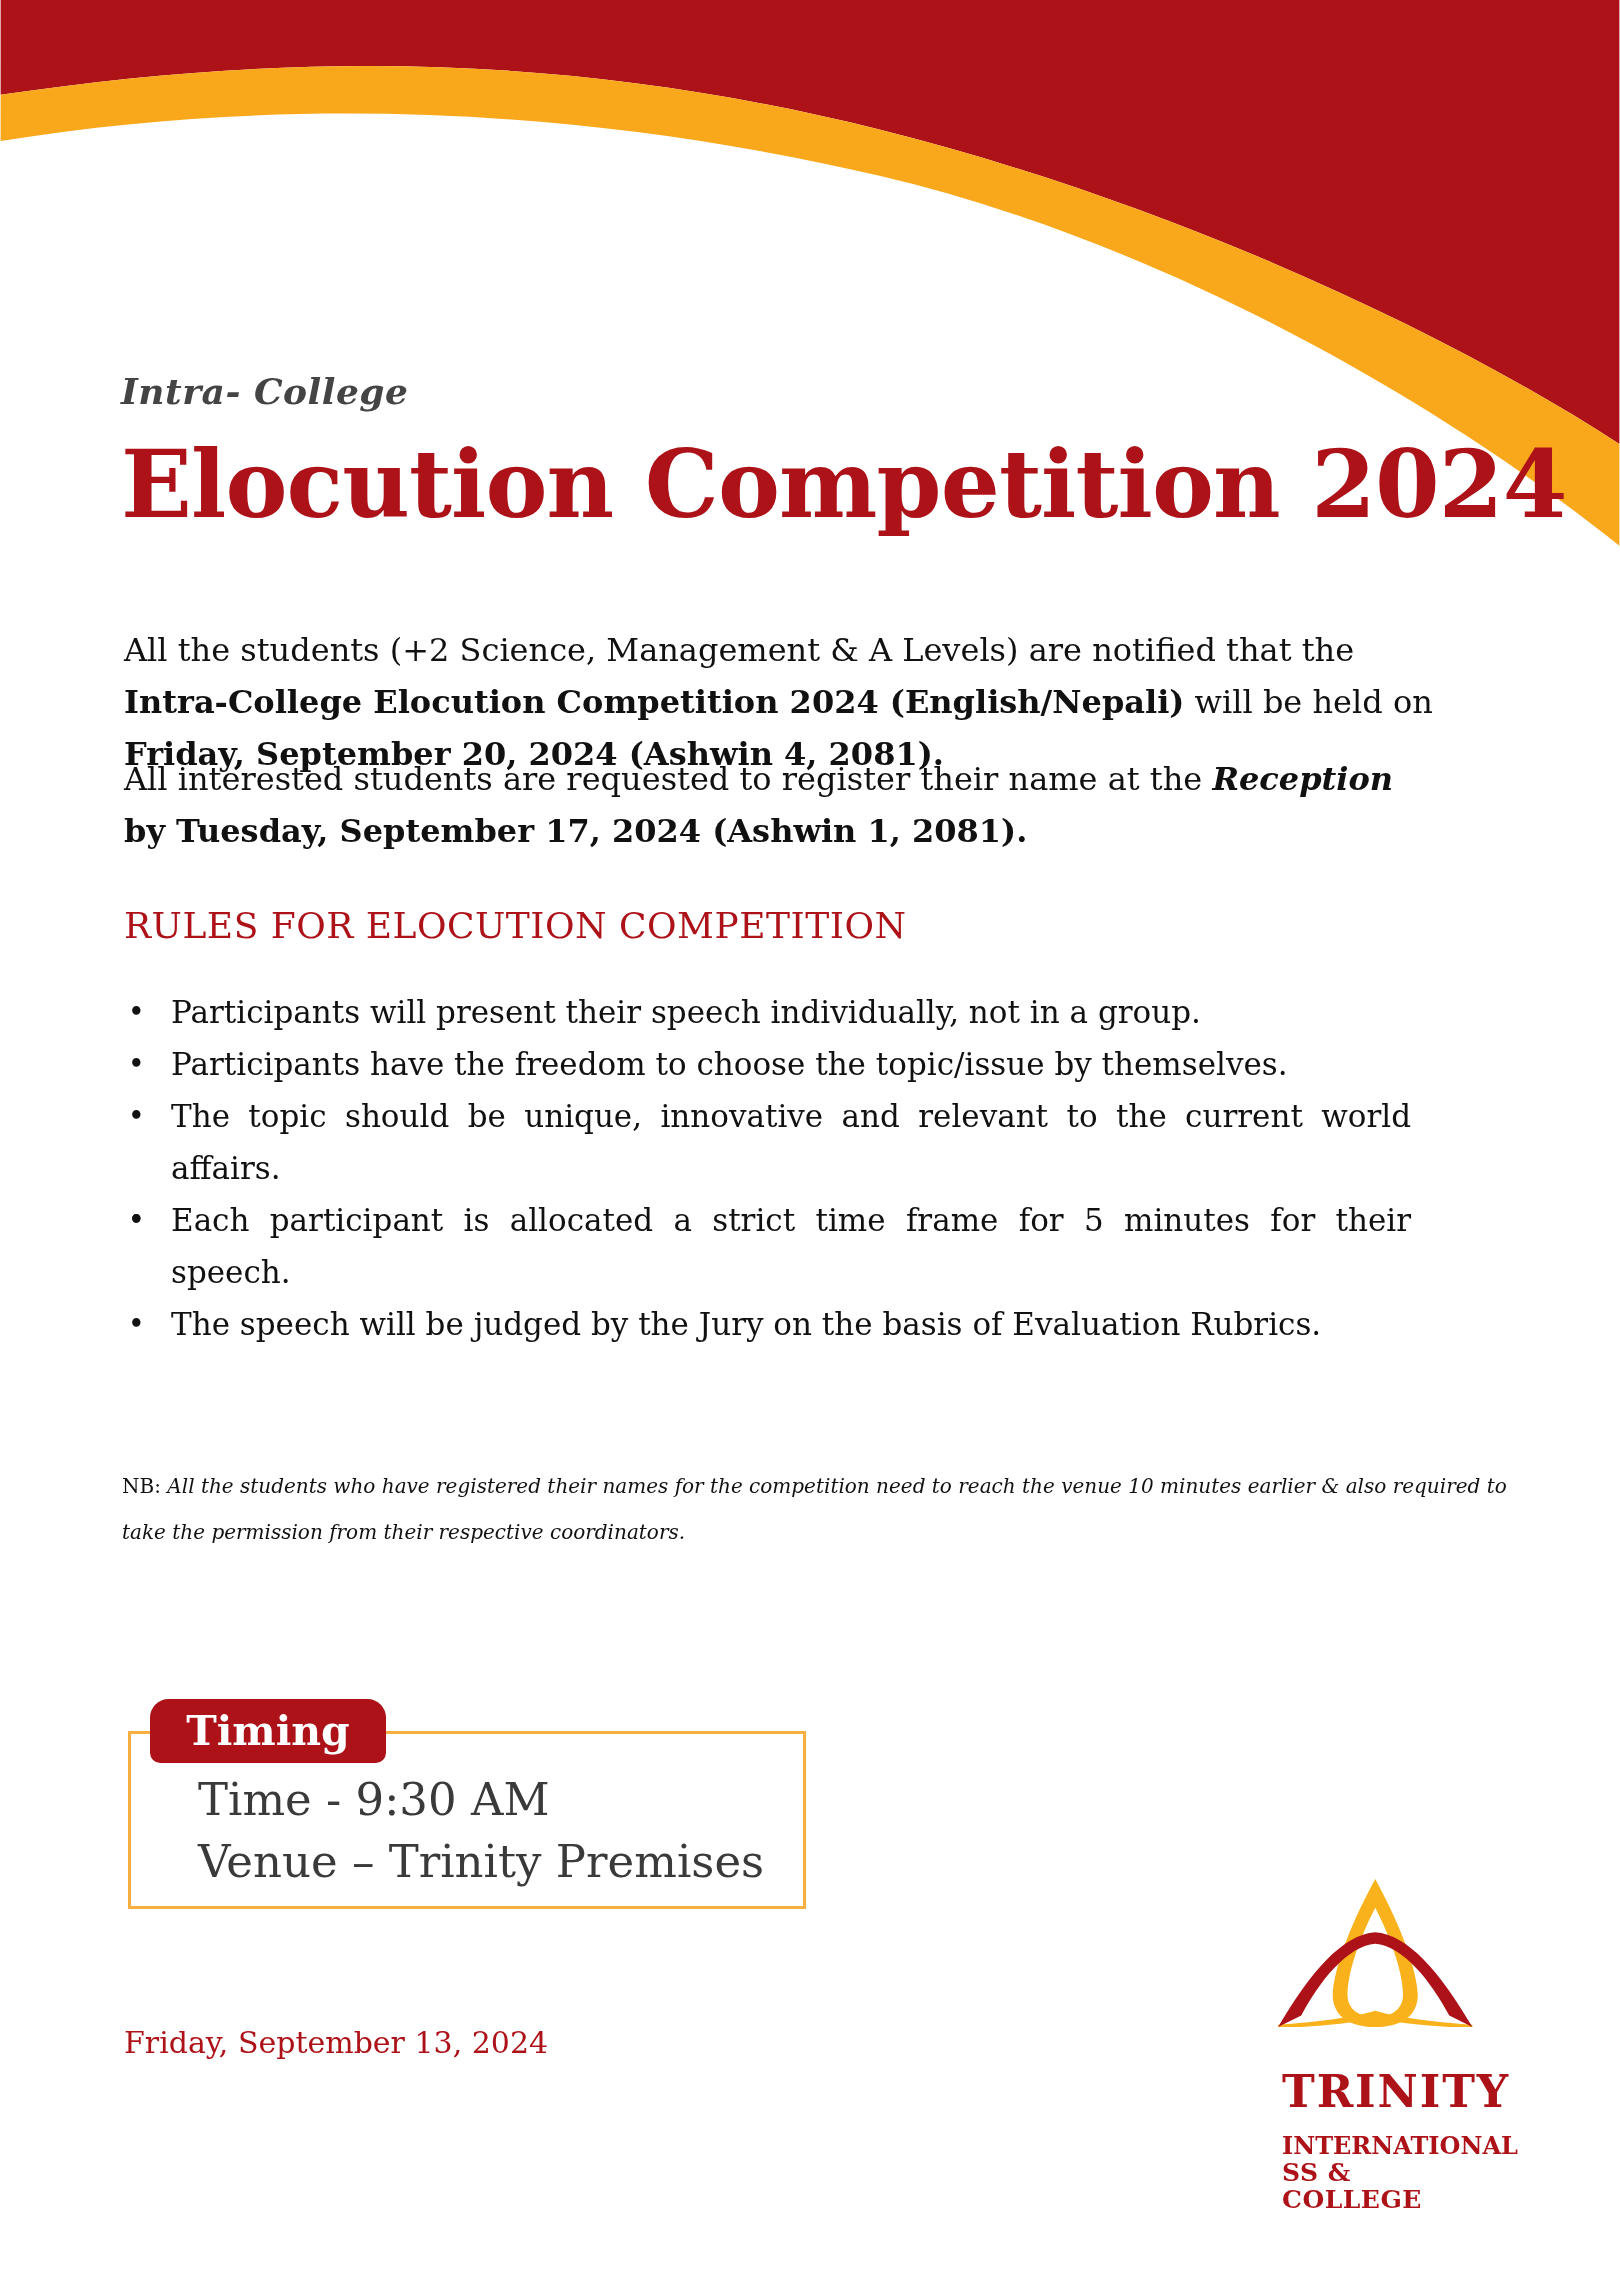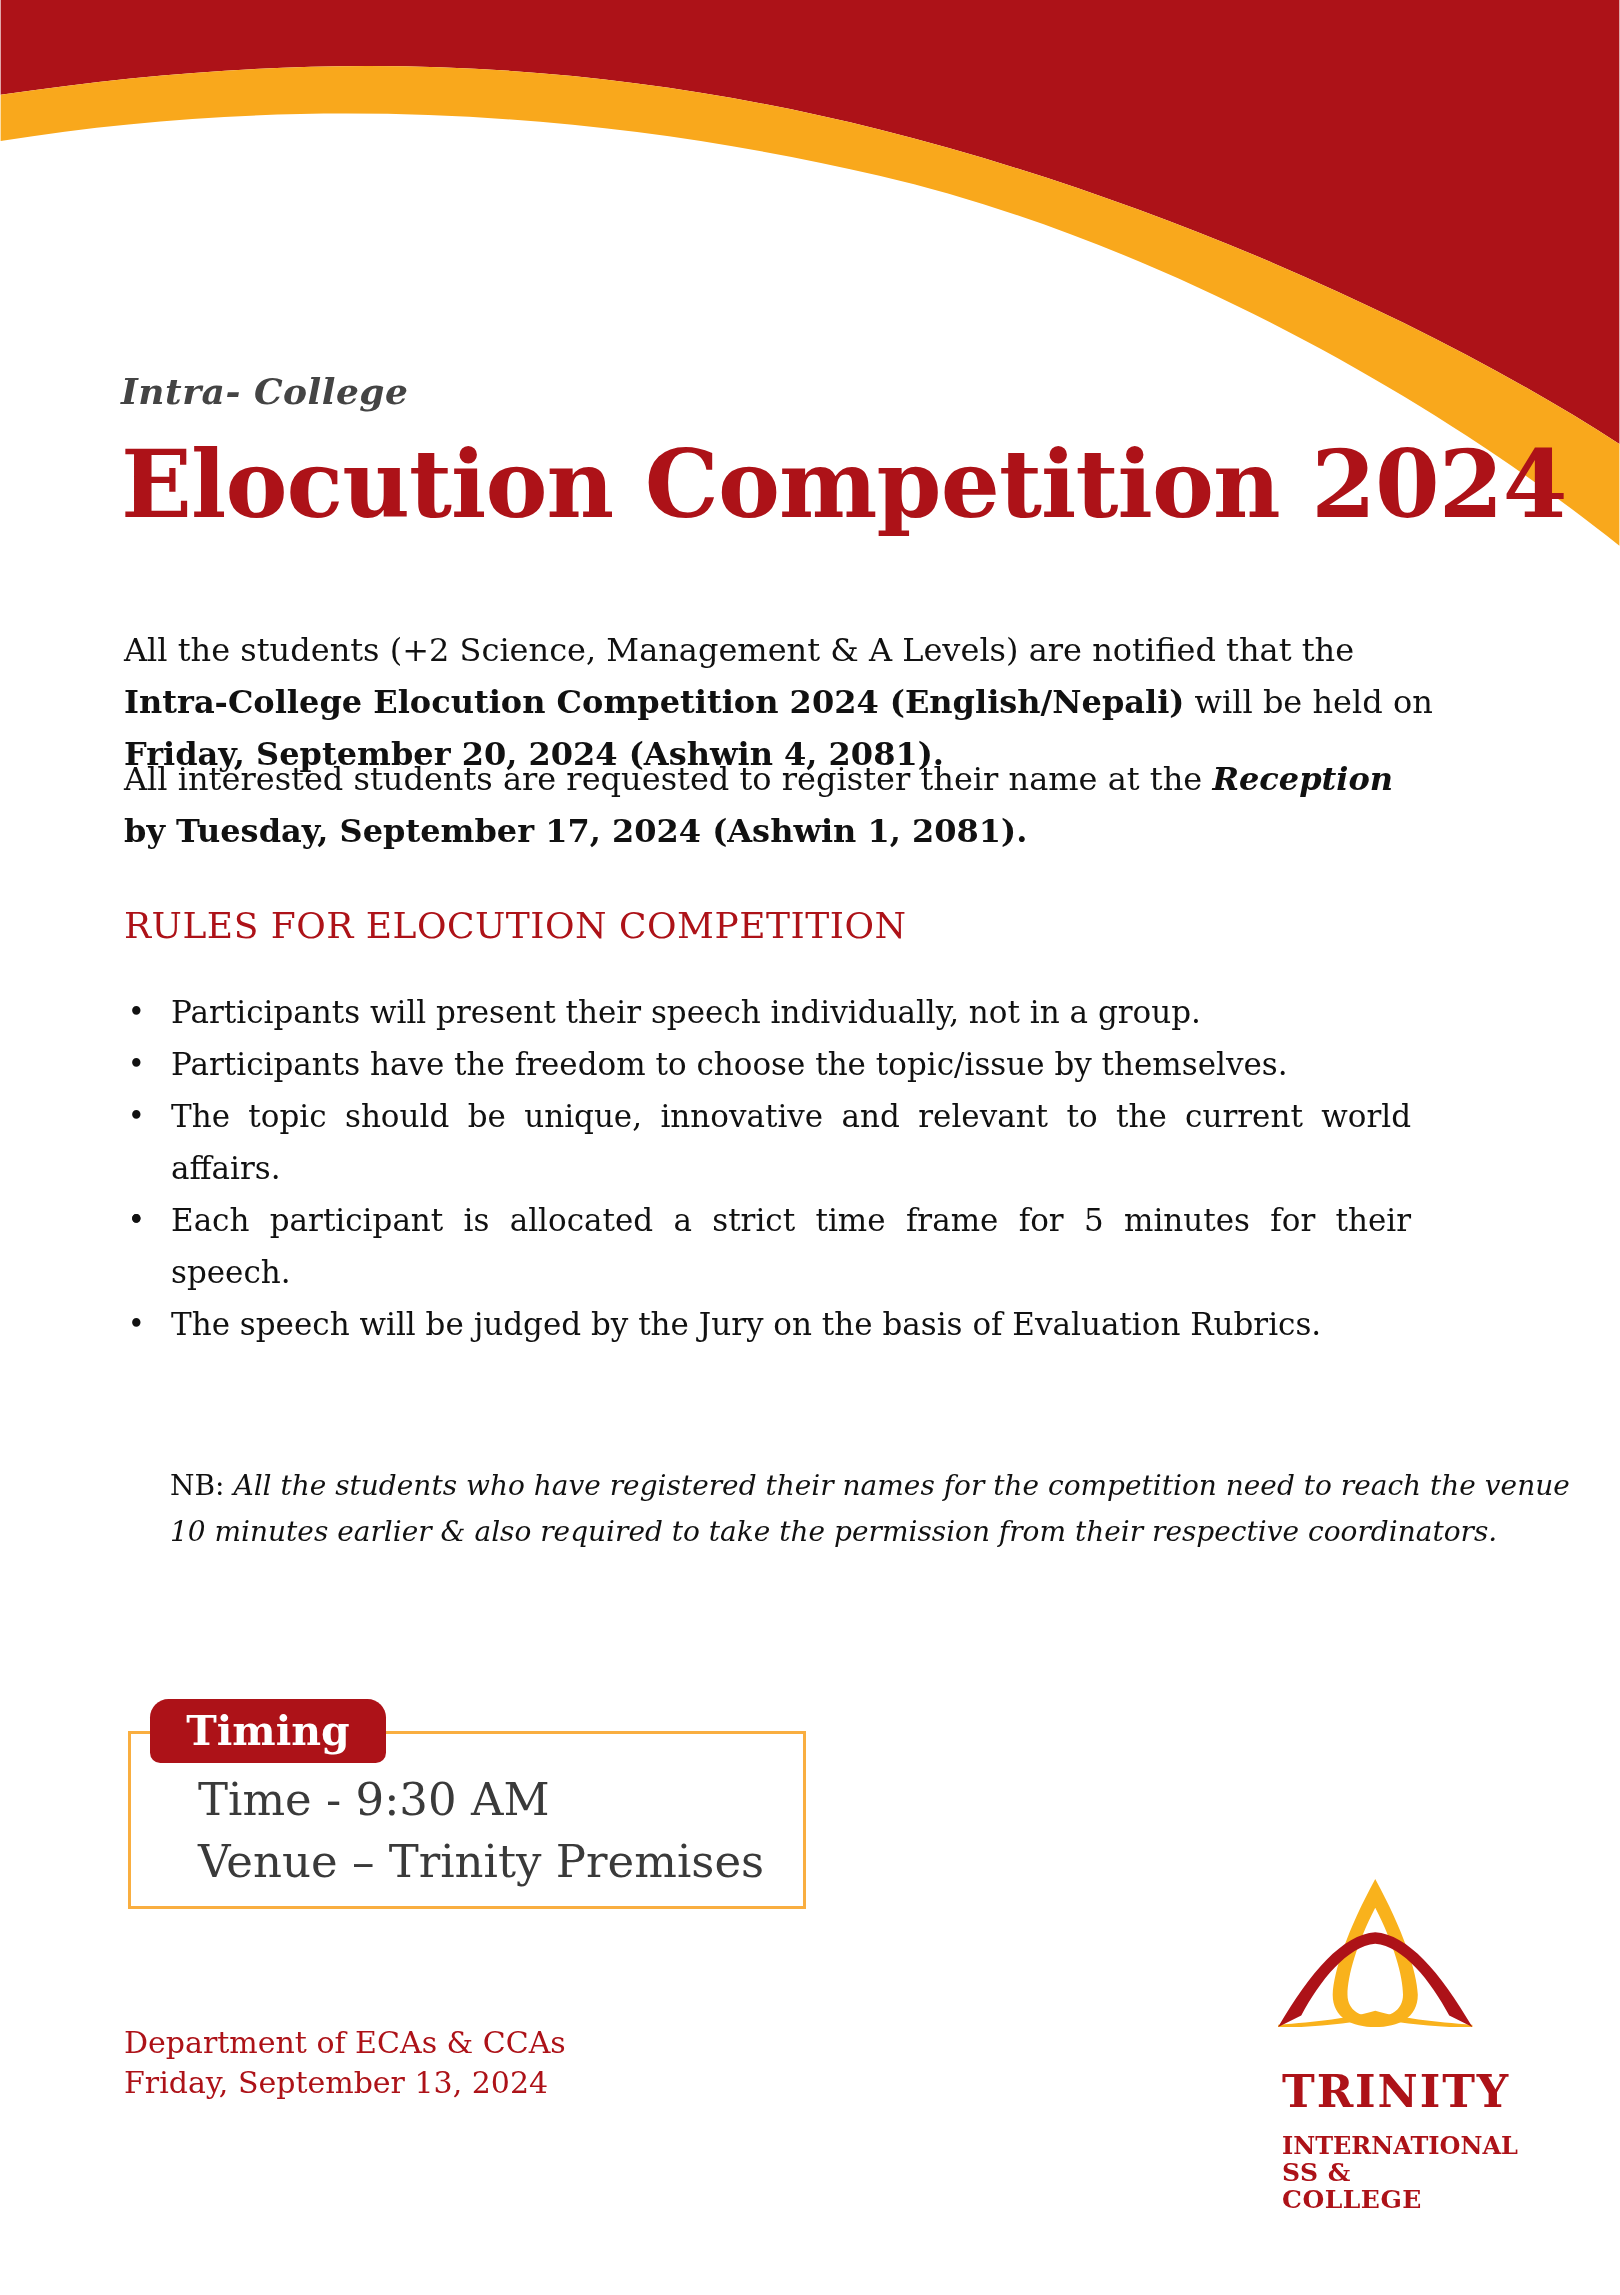--- a/index.html
+++ b/index.html
@@ -36,21 +36,21 @@
     position: absolute; left: 124px; top: 986px; width: 1287px;
     margin: 0; padding: 0; list-style: none;
     font-size: 31px; line-height: 52px; color: #111;
   }
   .rules-list li { position: relative; padding-left: 47px; text-align: justify; }
   .rules-list li .bullet {
     position: absolute; left: 3.7px; top: 0; font-size: 29px;
   }
   .nb {
     position: absolute; left: 122px; top: 1463px; width: 1407px;
-    font-size: 28px; line-height: 46px; color: #111; margin-left: 48px;
+    font-size: 20px; line-height: 46px; color: #111;
   }
   .nb .nb-text { font-style: italic; }
   .timing-box {
     position: absolute; left: 128px; top: 1731px; width: 678px; height: 178px;
     border: 3.2px solid #f9ae40; box-sizing: border-box;
   }
   .timing-label {
     position: absolute; left: 150px; top: 1699px; width: 236px; height: 64px;
     background: #ad1218; border-radius: 18.5px 18.5px 10.2px 10.2px;
     color: #fff; font-size: 41px; font-weight: bold;
@@ -113,21 +113,20 @@
 <div class="nb">
   <span>NB: </span><span class="nb-text">All the students who have registered their names for the competition need to reach the venue 10 minutes earlier &amp; also required to take the permission from their respective coordinators.</span>
 </div>
 
 <div class="timing-box"></div>
 <div class="timing-label">Timing</div>
 <div class="timing-line t1">Time - 9:30 AM</div>
 <div class="timing-line t2">Venue – Trinity Premises</div>
 
 <div class="footer">
-  <div>Department of ECAs &amp; CCAs</div>
   <div>Friday, September 13, 2024</div>
 </div>
 
 <svg class="logo" viewBox="0 0 460 320" xmlns="http://www.w3.org/2000/svg">
 
   <path d="M210,0 C150,110 120,200 118,250 C118,300 160,320 210,320 C260,320 302,300 302,250 C300,200 270,110 210,0 Z M210,62 C250,140 270,210 270,250 C270,285 240,298 210,298 C180,298 150,285 150,250 C150,210 170,140 210,62 Z" fill="#f9b21c" fill-rule="evenodd"></path>
 
   <path d="M0,315 C80,310 160,300 210,285 C260,300 340,310 420,315 L420,322 C340,320 260,312 210,300 C160,312 80,320 0,322 Z" fill="#f9b21c"></path>
 
   <path d="M0,320 C70,200 140,120 210,115 C280,120 350,200 420,320 L370,295 C330,220 270,145 210,140 C150,145 90,220 50,295 Z" fill="#ad1218"></path>

